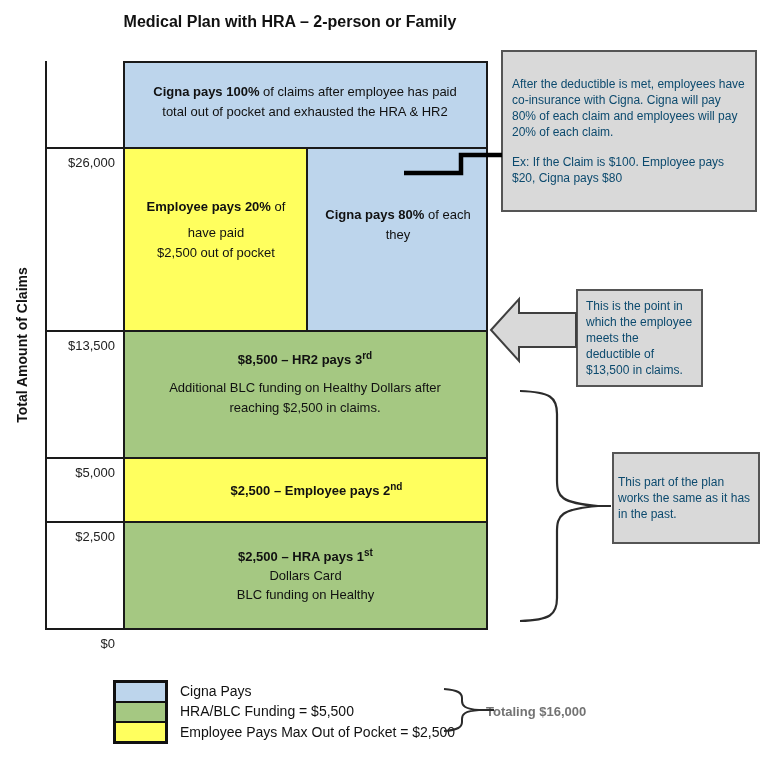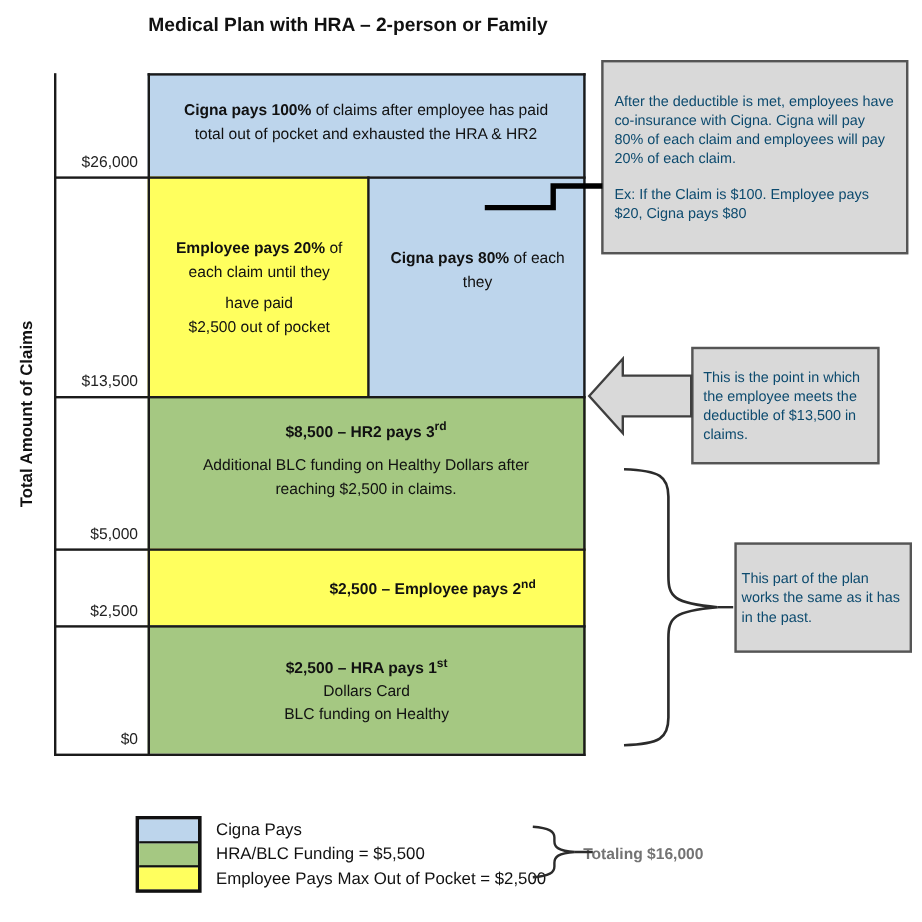--- a/index.html
+++ b/index.html
@@ -1,20 +1,20 @@
 <!DOCTYPE html>
 <html><head>
 <meta charset="utf-8">
 <style>
   html,body{margin:0;padding:0;background:#fff;}
   .stage{position:relative;width:768px;height:768px;background:#ffffff;
          font-family:"Liberation Sans",sans-serif;color:#1a1a1a;overflow:hidden;}
   .abs{position:absolute;}
   .line{position:absolute;background:#1a1a1a;}
-  .tick{position:absolute;left:45px;width:70px;text-align:right;font-size:13px;color:#222;}
+  .tick{position:absolute;left:45px;width:70px;text-align:right;font-size:13px;color:#222;margin-top:28px;}
   .band-text{position:absolute;text-align:center;font-size:13px;line-height:20px;color:#111;}
   .b{font-weight:bold;}
   sup{font-size:10px;line-height:0;}
   .callout{position:absolute;background:#d9d9d9;border:2px solid #555;
            font-size:12px;line-height:16px;text-align:left;color:#0c4a6e;
            display:flex;flex-direction:column;justify-content:center;box-sizing:border-box;}
   .coins-box{position:absolute;background:#ffffff;border:2px solid #1a1a1a;
              display:flex;align-items:center;justify-content:center;
              font-size:15px;color:#222;box-sizing:border-box;z-index:6;}
   svg.overlay{position:absolute;left:0;top:0;z-index:5;pointer-events:none;}
@@ -61,37 +61,36 @@
   <div class="tick" style="top:501px;">$2,500</div>
   <div class="tick" style="top:608px;">$0</div>
 
   <div class="band-text" style="left:140px;top:82px;width:330px;">
     <div><span class="b">Cigna pays 100%</span><span> of claims after employee has paid</span></div>
     <div>total out of pocket and exhausted the HRA &amp; HR2</div>
   </div>
 
   <div class="band-text" style="left:128px;top:197px;width:176px;">
     <div><span class="b">Employee pays 20%</span><span> of</span></div>
-    <div>each  claim until they</div>
     <div style="margin-top:6px;">have paid</div>
     <div>$2,500 out of pocket</div>
   </div>
 
   <div class="band-text" style="left:312px;top:205px;width:172px;">
     <div><span class="b">Cigna pays 80%</span><span> of each</span></div>
     <div>they</div>
   </div>
 
   <div class="band-text" style="left:130px;top:350px;width:350px;">
     <div class="b"><span>$8,500 – HR2 pays 3</span><sup>rd</sup></div>
     <div style="margin-top:8px;">Additional BLC funding on Healthy Dollars after</div>
     <div>reaching $2,500 in  claims.</div>
   </div>
 
-  <div class="band-text b" style="left:123px;top:481px;width:387px;margin-left:44px;">
+  <div class="band-text b" style="left:123px;top:481px;width:387px;">
     <span>$2,500 – Employee pays 2</span><sup>nd</sup>
   </div>
 
   <div class="band-text" style="left:123px;top:547px;width:365px;line-height:19px;">
     <div class="b"><span>$2,500 – HRA pays 1</span><sup>st</sup></div>
     <div>Dollars Card</div>
     <div>BLC funding on Healthy</div>
   </div>
 
 
@@ -102,21 +101,21 @@
     <path d="M598,506 L611,506" fill="none" stroke="#2b2b2b" stroke-width="2"></path>
     <path d="M444,689 C458,690 462,693 462,698 L462,701 C462,706 465,709 479,710 C465,711 462,714 462,719 L462,722 C462,727 458,730 444,731" fill="none" stroke="#2b2b2b" stroke-width="2"></path>
     <path d="M479,710 L494,710" fill="none" stroke="#2b2b2b" stroke-width="2"></path>
   </svg>
 
   <div class="callout" style="left:501px;top:50px;width:256px;height:162px;padding:6px 9px;">
     <div>After the deductible is met, employees have co-insurance with Cigna. Cigna  will pay 80% of each claim and  employees will pay 20% of each claim.</div>
     <div style="margin-top:14px;">Ex: If the Claim is $100. Employee pays $20, Cigna pays $80</div>
   </div>
 
-  <div class="callout" style="left:576px;top:289px;width:157px;height:98px;padding:8px 8px;">
+  <div class="callout" style="left:576px;top:289px;width:127px;height:98px;padding:8px 8px;">
     <div>This is the point in which the employee meets the deductible of $13,500 in claims.</div>
   </div>
 
   <div class="callout" style="left:612px;top:452px;width:148px;height:92px;padding:4px 4px;">
     <div>This part of the plan works the same as it has in the past.</div>
   </div>
 
   <div class="legend-swatches">
     <div class="sw" style="background: rgb(189, 213, 236);"></div>
     <div class="sw" style="background: rgb(165, 200, 130);"></div>

